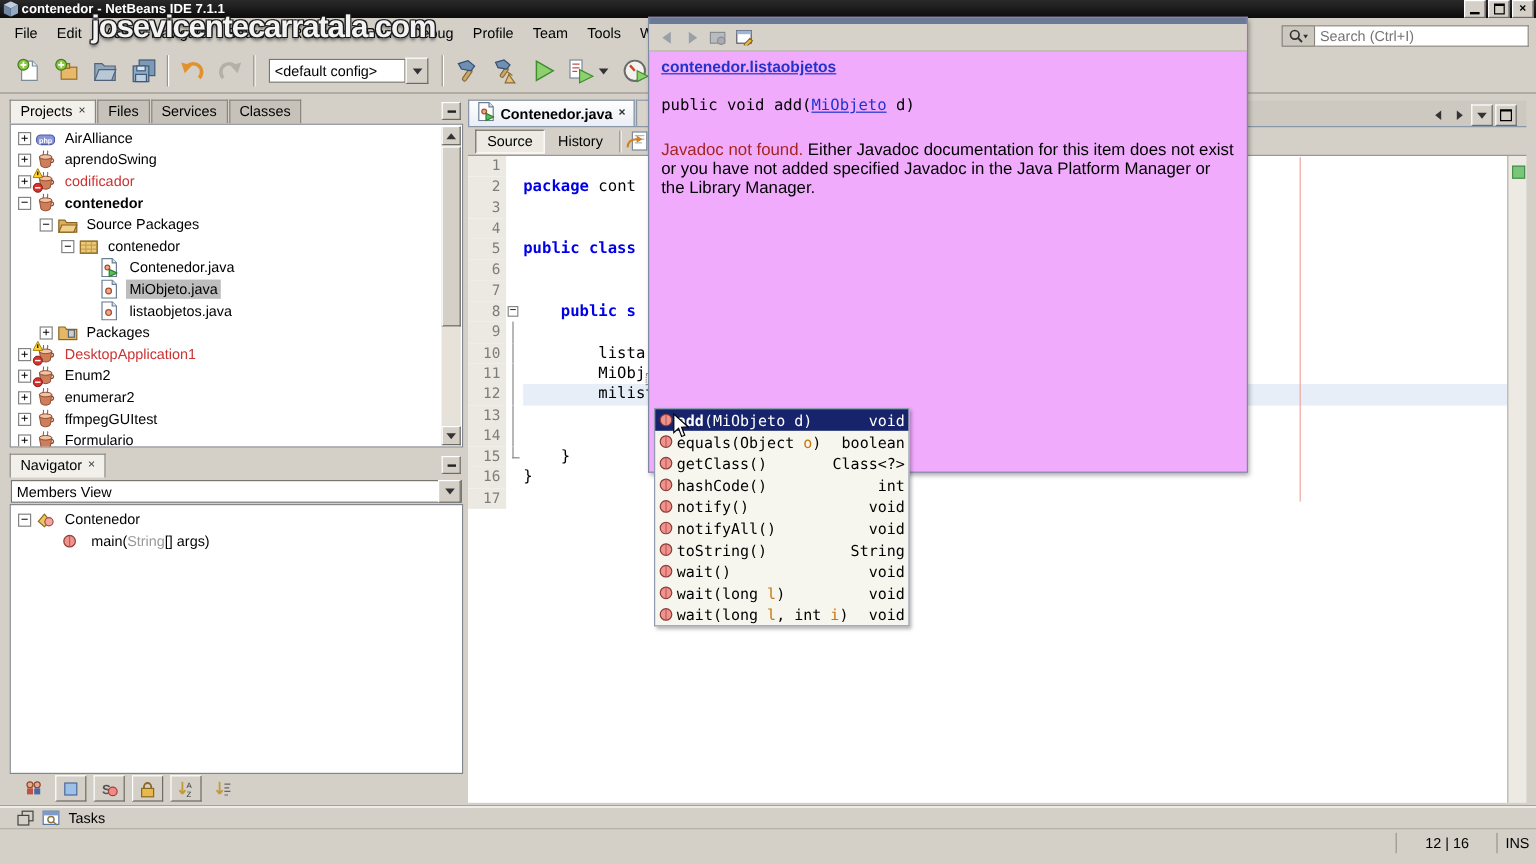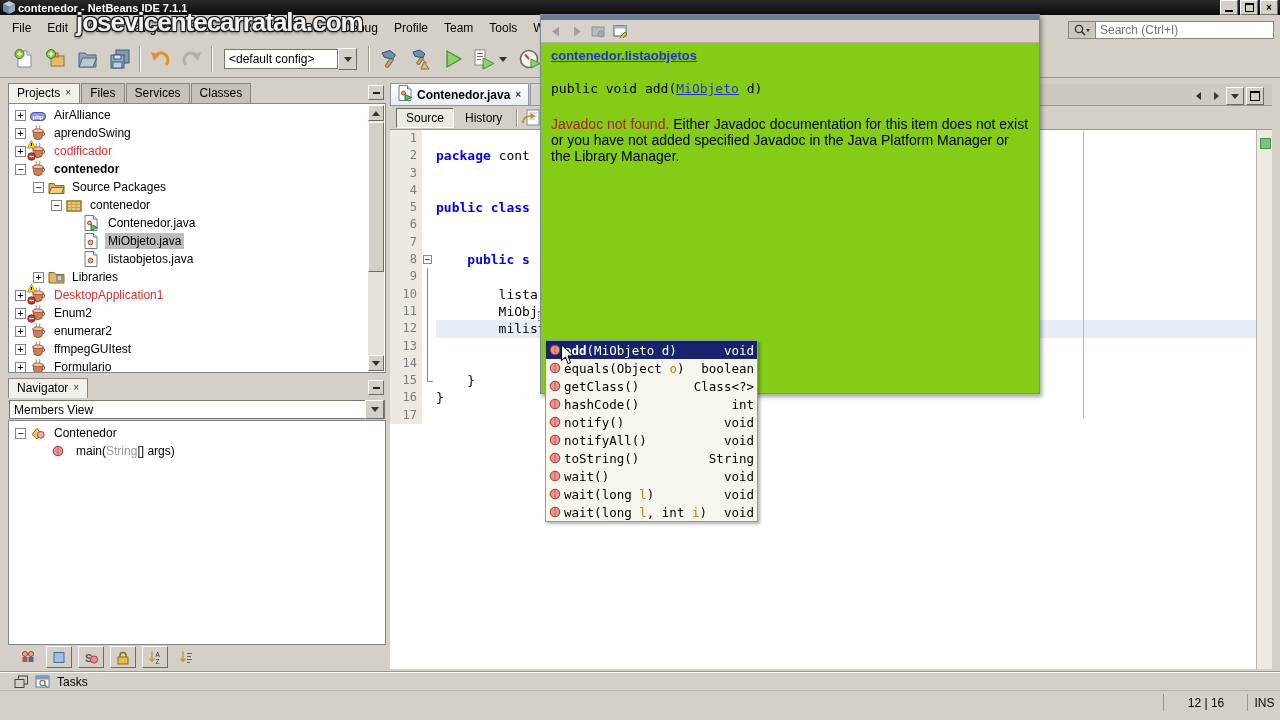--- a/index.html
+++ b/index.html
@@ -85,21 +85,21 @@
   #marginline{left:1083px;top:131px;width:1px;height:287px;background:#eba89e;}
   #errstripe{left:1256px;top:130px;width:16px;height:539px;background:#eceae3;border-left:1px solid #b8b4aa;box-sizing:border-box;}
   #errsquare{position:absolute;left:3px;top:8px;width:9px;height:9px;background:#79c679;border:1px solid #4a8f4e;}
   .caret{display:inline-block;width:2px;height:14px;background:#000;vertical-align:-2px;}
   
   #tasksbar{left:0;top:672px;width:1280px;height:18px;border-top:1px solid #fff;box-shadow:0 -1px 0 #9a968c;
             display:flex;align-items:center;gap:6px;padding-left:14px;box-sizing:border-box;}
   #statusbar{left:0;top:690px;width:1280px;height:23px;border-top:1px solid #b5b1a8;}
   .statcell{position:absolute;top:3px;bottom:3px;border-left:1px solid #9a968c;display:flex;align-items:center;justify-content:center;}
   
-  #javadoc{left:540px;top:14px;width:500px;height:380px;background:#84cc16;border:1px solid #7e8aa0;
+  #javadoc{left:540px;top:14px;width:500px;height:380px;background:#f0abfc;border:1px solid #7e8aa0;
            box-sizing:border-box;box-shadow:2px 3px 4px rgba(0,0,0,.35);z-index:60;}
   #jdstrip{height:5px;background:#6a7a96;}
   #jdtoolbar{height:22px;background:#d6d2c9;border-bottom:1px solid #b5b1a8;display:flex;align-items:center;gap:7px;padding-left:8px;}
   #jdcontent{padding:5px 10px;}
   #jdlink{font-weight:bold;color:var(--link);text-decoration:underline;font-size:13px;}
   #jdsig{font-family:"DejaVu Sans Mono",monospace;font-size:13px;margin-top:18px;}
   #jdsig a{color:var(--link);text-decoration:underline;}
   #jdmsg{margin-top:20px;font-size:14px;line-height:16px;width:478px;}
   #jdnotfound{color:var(--err);}
   #jdgrip{left:538px;top:311px;width:62px;height:8px;border:1px dotted #8a8a8a;background:#f4f4f4;z-index:59;}
@@ -385,21 +385,21 @@
           <span class="tlabel" style="">listaobjetos.java</span>
         </div>
         <div class="trow" style="padding-left: 24px;">
           <span class="expander">+</span>
           <span class="ticon">
             <svg width="17" height="14">
               <path d="M1 2.5 h5 l1.5 2 H16 V13 H1 Z" fill="#e3b968" stroke="#8a6420"></path>
               <rect x="9" y="5" width="5" height="6" fill="#c9cdd4" stroke="#5f6670"></rect>
             </svg>
           </span>
-          <span class="tlabel" style="">Libraries</span>
+          <span class="tlabel" style="">Packages</span>
         </div>
         <div class="trow" style="padding-left: 6px;">
           <span class="expander">+</span>
           <span class="ticon">
             <svg width="16" height="16">
               <path d="M6 0.5 C7.2 2 5.2 3 6.2 4.5 M9.5 0.5 C10.7 2 8.7 3 9.7 4.5" fill="none" stroke="#9c5a3c" stroke-width="0.9"></path>
               <path d="M12.8 7.2 c2.6 0.2 2.4 3.4 -0.6 3.4" fill="none" stroke="#8d4a2f" stroke-width="1.1"></path>
               <path d="M2.8 5.8 L4.2 13.4 q3.8 2.6 7.6 0 L13.2 5.8 Z" fill="#cf7e5a" stroke="#8d4a2f" stroke-width="0.8"></path>
               <ellipse cx="8" cy="5.8" rx="5.2" ry="1.9" fill="#f2c4a6" stroke="#8d4a2f" stroke-width="0.8"></ellipse>
             </svg>

